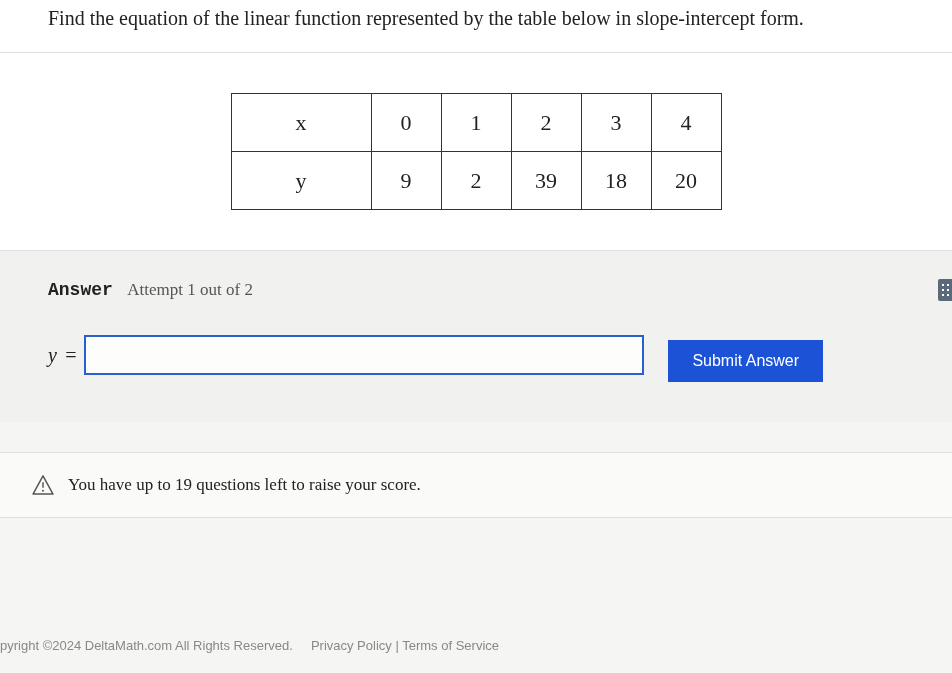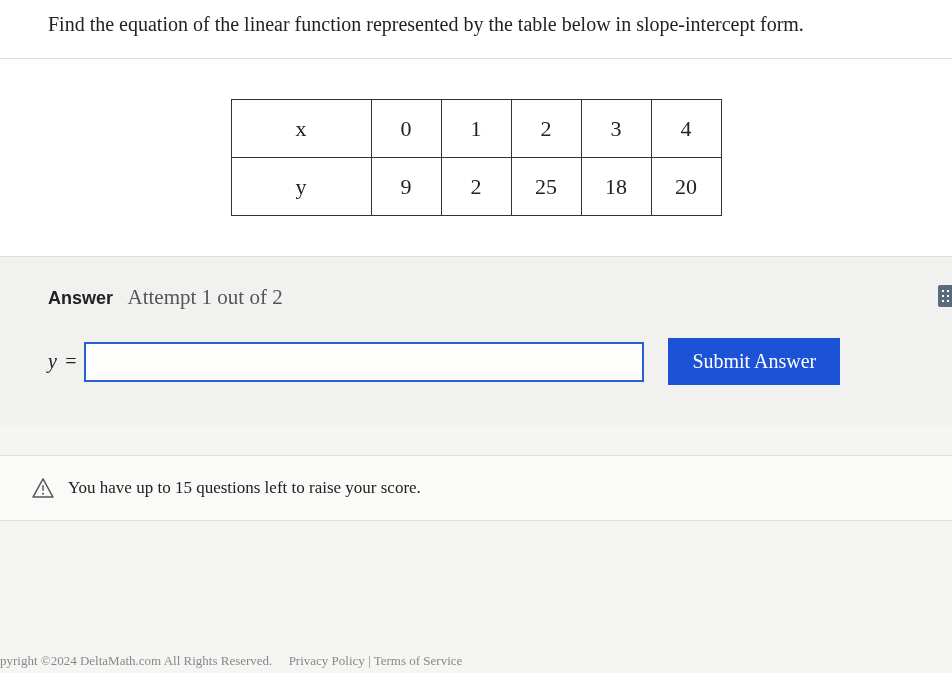--- a/index.html
+++ b/index.html
@@ -5,21 +5,21 @@
   * { box-sizing: border-box; margin: 0; padding: 0; }
   body {
     font-family: Georgia, 'Times New Roman', serif;
     background: #f5f5f3;
     width: 952px;
     height: 673px;
     position: relative;
     color: #222;
   }
   .question-area {
-    padding: 10px 30px 20px 48px;
+    padding: 4px 30px 20px 48px;
     background: #fff;
     border-bottom: 1px solid #ddd;
   }
   .question-text {
     font-size: 20px;
     line-height: 1.4;
     color: #222;
   }
   .table-wrap {
     display: flex;
@@ -48,24 +48,24 @@
     border-top: 1px solid #e0e0de;
     padding: 28px 30px 40px 48px;
     position: relative;
   }
   .answer-label-row {
     font-size: 18px;
     margin-bottom: 28px;
   }
   .answer-bold {
     font-weight: bold;
-    font-family: Liberation Sans, sans-serif;
+    font-family: Liberation Mono, monospace;
   }
   .attempt-text {
-    font-size: 21px;
+    font-size: 17px;
     color: #555;
     margin-left: 10px;
   }
   .answer-input-row {
     display: flex;
     align-items: center;
     gap: 6px;
   }
   .y-equals {
     font-size: 20px;
@@ -81,24 +81,25 @@
     outline: none;
     font-size: 18px;
     padding: 0 8px;
     background: #fdfdfb;
   }
   .submit-btn {
     margin-left: 18px;
     background: #1b52d6;
     color: #fff;
     border: none;
-    font-size: 20px;
-    font-family: Liberation Serif, serif;
+    font-size: 16px;
+    font-family: Liberation Sans, sans-serif;
     padding: 12px 24px;
     cursor: pointer;
+    margin-top: 12px;
   }
   .keypad-icon {
     position: absolute;
     right: 0;
     top: 28px;
     width: 14px;
     height: 22px;
     background: #5a6a7a;
     border-radius: 2px 0 0 2px;
     display: flex;
@@ -123,24 +124,24 @@
     align-items: center;
     gap: 14px;
     font-size: 17px;
   }
   .warn-icon svg { display:block; }
   .footer {
     position: absolute;
     bottom: 0;
     left: 0;
     right: 0;
-    padding: 6px 0 4px 0;
+    padding: 6px 0 20px 0;
     font-size: 13px;
     color: #888;
-    font-family: Liberation Serif, serif;
+    font-family: Liberation Sans, sans-serif;
   }
   .footer a { color: #888; text-decoration: none; }
 </style>
 </head>
 <body>
 
 <div class="question-area">
   <p class="question-text">Find the equation of the linear function represented by the table below in slope-intercept form.</p>
 </div>
 
@@ -152,21 +153,21 @@
       <td class="val-cell">0</td>
       <td class="val-cell">1</td>
       <td class="val-cell">2</td>
       <td class="val-cell">3</td>
       <td class="val-cell">4</td>
     </tr>
     <tr>
       <td class="header-cell">y</td>
       <td class="val-cell">9</td>
       <td class="val-cell">2</td>
-      <td class="val-cell">25</td>
+      <td class="val-cell">39</td>
       <td class="val-cell">18</td>
       <td class="val-cell">20</td>
     </tr>
   </tbody>
     </table>
 </div>
 
 <div class="answer-section">
   <div class="keypad-icon">
     <span>
@@ -194,21 +195,21 @@
 </div>
 
 <div class="score-notice">
   <span class="warn-icon">
     <svg width="22" height="20" viewBox="0 0 24 22">
       <path d="M12 1 L23 21 L1 21 Z" fill="none" stroke="#555" stroke-width="1.6" stroke-linejoin="round"></path>
       <line x1="12" y1="8" x2="12" y2="14" stroke="#555" stroke-width="1.6"></line>
       <circle cx="12" cy="17.4" r="1.1" fill="#555"></circle>
     </svg>
   </span>
-  <span>You have up to 15 questions left to raise your score.</span>
+  <span>You have up to 19 questions left to raise your score.</span>
 </div>
 
 <div class="footer">
   <span>pyright ©2024 DeltaMath.com All Rights Reserved.</span>
   &nbsp;&nbsp;&nbsp;
   <a href="#">Privacy Policy</a>
   <span> | </span>
   <a href="#">Terms of Service</a>
 </div>
 

